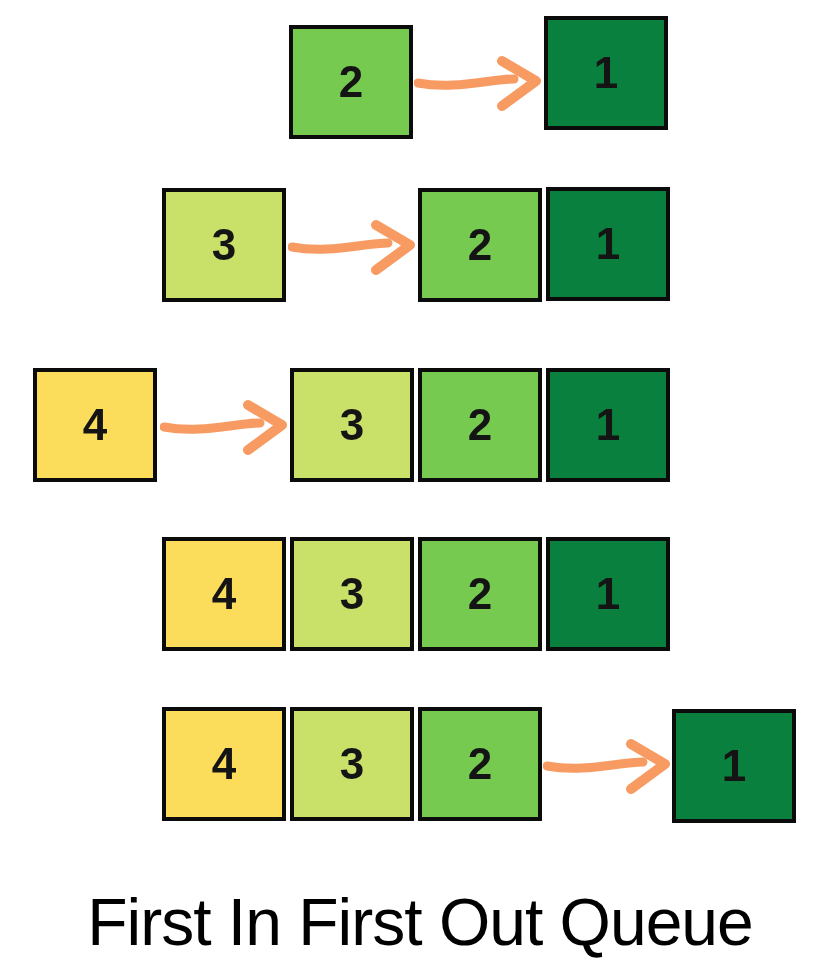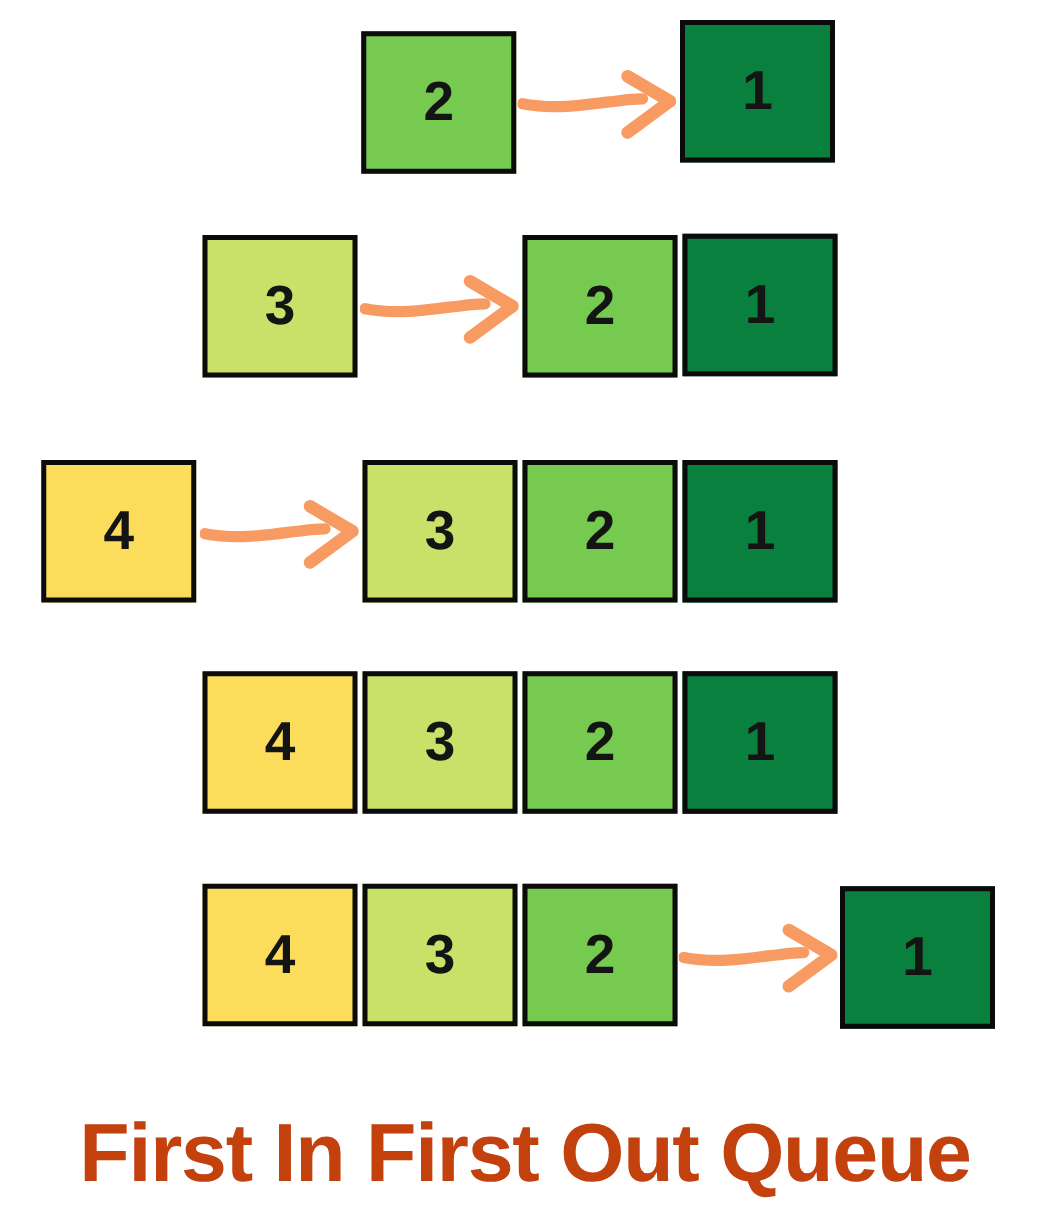--- a/index.html
+++ b/index.html
@@ -34,23 +34,23 @@
     width: 130px;
     height: 64px;
   }
   .title {
     position: absolute;
     left: 0;
     right: 0;
     top: 884px;
     text-align: center;
     font-size: 66px;
-    font-weight: 700;
+    font-weight: 400;
     letter-spacing: -1px;
-    color: #c2410c;
+    color: #000000;
     font-family: "Liberation Sans", sans-serif;
     white-space: nowrap;
   }
 </style>
 </head>
 <body>
 
 <div class="canvas">
 
   <div class="box v2" style="left:289px; top:25px;">2</div>

